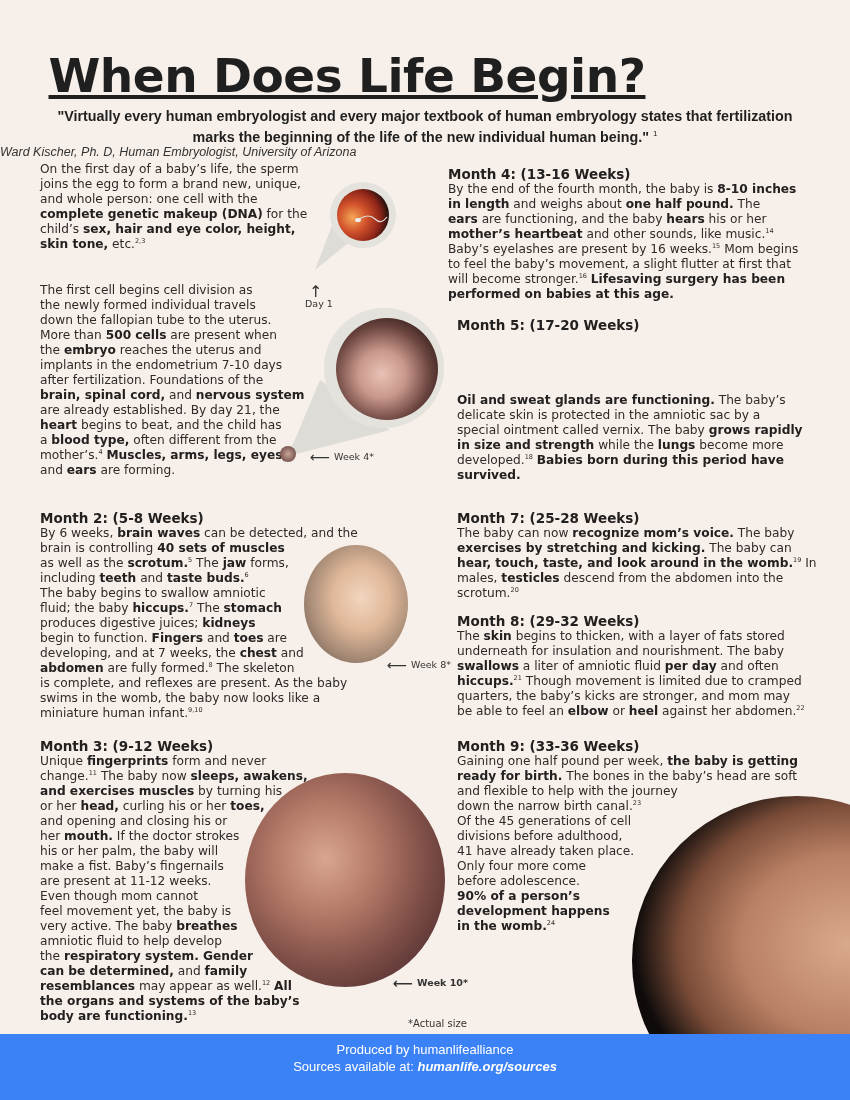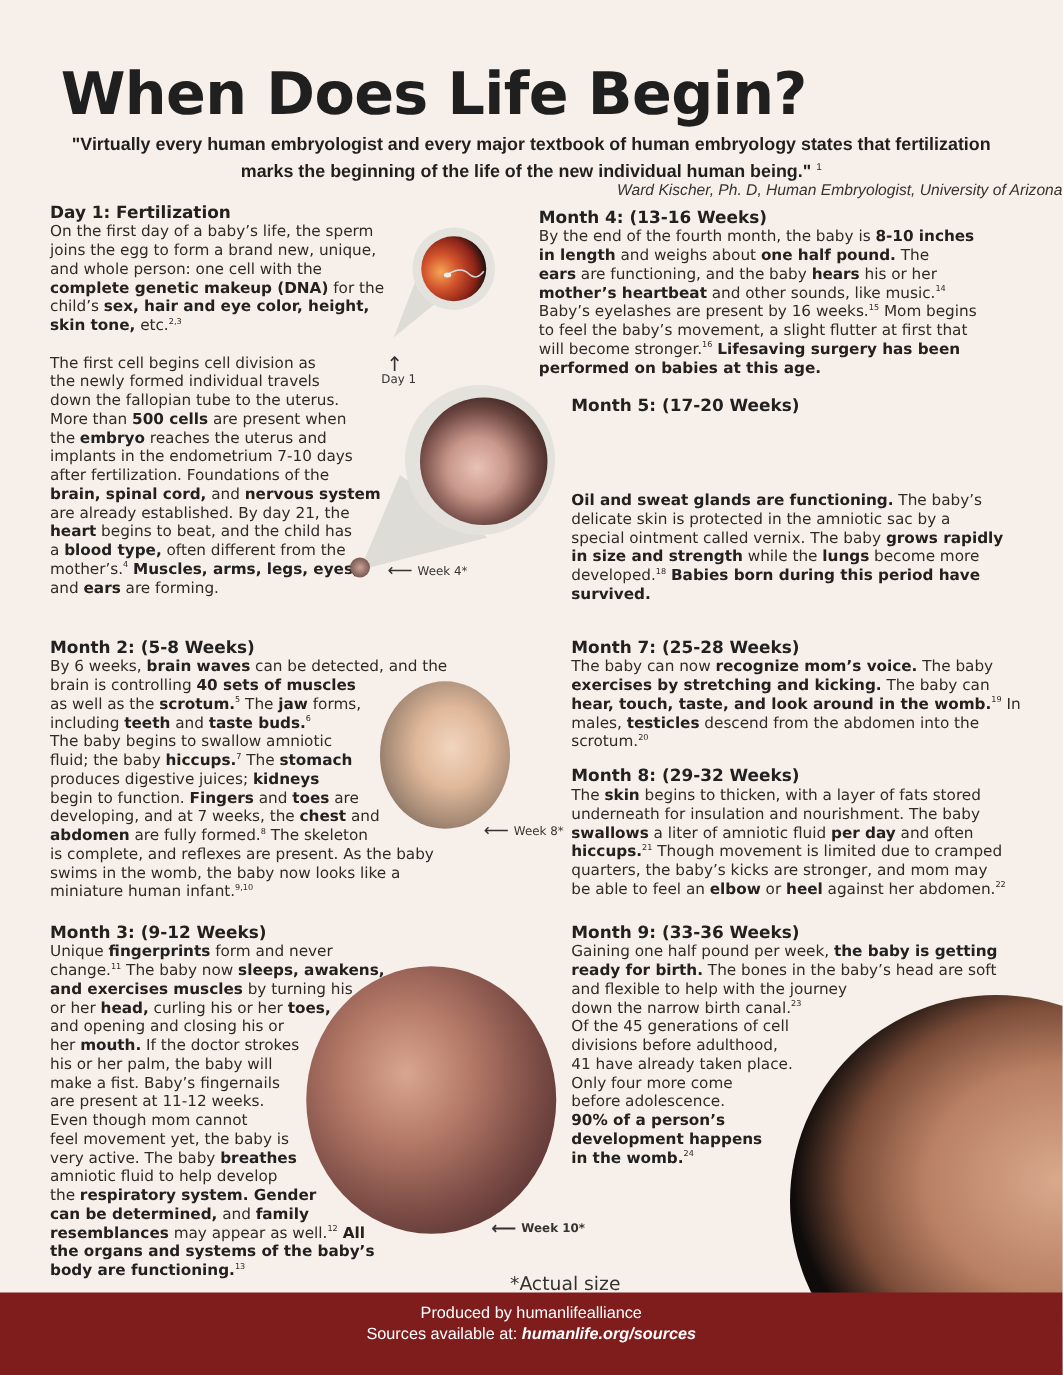--- a/index.html
+++ b/index.html
@@ -7,69 +7,68 @@
   body {
     background: #f7efe9;
     font-family: "DejaVu Sans", sans-serif;
     color: #2a2624;
     position: relative;
     overflow: hidden;
   }
   .title {
     position: absolute; left: 0; top: 48px; width: 694px;
     text-align: center; font-family: "DejaVu Sans", sans-serif;
-    font-weight: bold; font-size: 47px; letter-spacing: -0.5px; color: #1f1f1f;
+    font-weight: bold; font-size: 47px; letter-spacing: -0.5px; color: #1f1f1f; text-decoration: underline;
   }
   .quote {
     position: absolute; left: 40px; top: 108px; width: 770px;
     text-align: center; font-family: "Liberation Sans", sans-serif;
     font-weight: bold; font-size: 14.3px; line-height: 17px; color: #1f1f1f;
   }
   .quote sup { font-size: 8px; font-weight: normal; }
   .attrib {
-    position: absolute; left: 0; top: 145px; width: 850px; text-align: right;
+    position: absolute; left: 0; top: 145px; width: 850px; text-align: left;
     font-family: "Liberation Sans", sans-serif; font-style: italic; font-size: 12.5px; color: #333;
   }
   .section { position: absolute; font-size: 12.2px; line-height: 15px; color: #2e2a28; }
   .section h2 {
     font-family: "DejaVu Sans", sans-serif; font-size: 13.5px; font-weight: bold;
     line-height: 16px; color: #232020; margin-bottom: 0px;
   }
   .section p { white-space: pre-line; }
   .section b { font-weight: bold; color: #232020; }
   .section sup { font-size: 6.5px; vertical-align: super; line-height: 0; }
   .label {
     position: absolute; font-size: 9.5px; color: #333; font-family: "DejaVu Sans", sans-serif;
     white-space: nowrap;
   }
   .arrow { font-size: 14px; vertical-align: middle; margin-right: 4px; }
   .img-circle { position: absolute; border-radius: 50%; overflow: hidden; }
   .ring { position: absolute; border-radius: 50%; background: #e4e2dd; }
   .footer {
     position: absolute; left: 0; top: 1034px; width: 850px; height: 66px;
-    background: #7f1d1d; color: #fff; text-align: center;
+    background: #3b82f6; color: #fff; text-align: center;
     font-family: "Liberation Sans", sans-serif; font-size: 13px; line-height: 17px; padding-top: 7px;
   }
   .footer .link { font-weight: bold; font-style: italic; text-align: right; }
   .actual {
-    position: absolute; left: 408px; top: 1018px; font-size: 15px; color: #333;
+    position: absolute; left: 408px; top: 1018px; font-size: 10px; color: #333;
   }
 </style>
 </head>
 <body>
 
 <div class="title">When Does Life Begin?</div>
 <div class="quote">
   <span>"Virtually every human embryologist and every major textbook of human embryology states that fertilization marks the beginning of the life of the new individual human being."</span>
   <sup>1</sup>
 </div>
 <div class="attrib">Ward Kischer, Ph. D, Human Embryologist, University of Arizona</div>
 
 <div class="section" style="left:40px; top:162px; width:290px;">
-  <h2>Day 1: Fertilization</h2>
   <p>On the first day of a baby’s life, the sperm
 joins the egg to form a brand new, unique,
 and whole person: one cell with the
 <b>complete genetic makeup (DNA)</b> for the
 child’s <b>sex, hair and eye color, height,
 skin tone,</b> etc.<sup>2,3</sup></p>
 </div>
 
 <div class="section" style="left:40px; top:283px; width:270px;">
   <p>The first cell begins cell division as
@@ -119,21 +118,21 @@
 feel movement yet, the baby is
 very active. The baby <b>breathes</b>
 amniotic fluid to help develop
 the <b>respiratory system. Gender
 can be determined,</b> and <b>family
 resemblances</b> may appear as well.<sup>12</sup> <b>All
 the organs and systems of the baby’s
 body are functioning.</b><sup>13</sup></p>
 </div>
 
-<div class="section" style="left:431px; top:166px; width:370px;">
+<div class="section" style="left:448px; top:166px; width:370px;">
   <h2>Month 4: (13-16 Weeks)</h2>
   <p>By the end of the fourth month, the baby is <b>8-10 inches
 in length</b> and weighs about <b>one half pound.</b> The
 <b>ears</b> are functioning, and the baby <b>hears</b> his or her
 <b>mother’s heartbeat</b> and other sounds, like music.<sup>14</sup>
 Baby’s eyelashes are present by 16 weeks.<sup>15</sup> Mom begins
 to feel the baby’s movement, a slight flutter at first that
 will become stronger.<sup>16</sup> <b>Lifesaving surgery has been
 performed on babies at this age.</b></p>
 </div>

